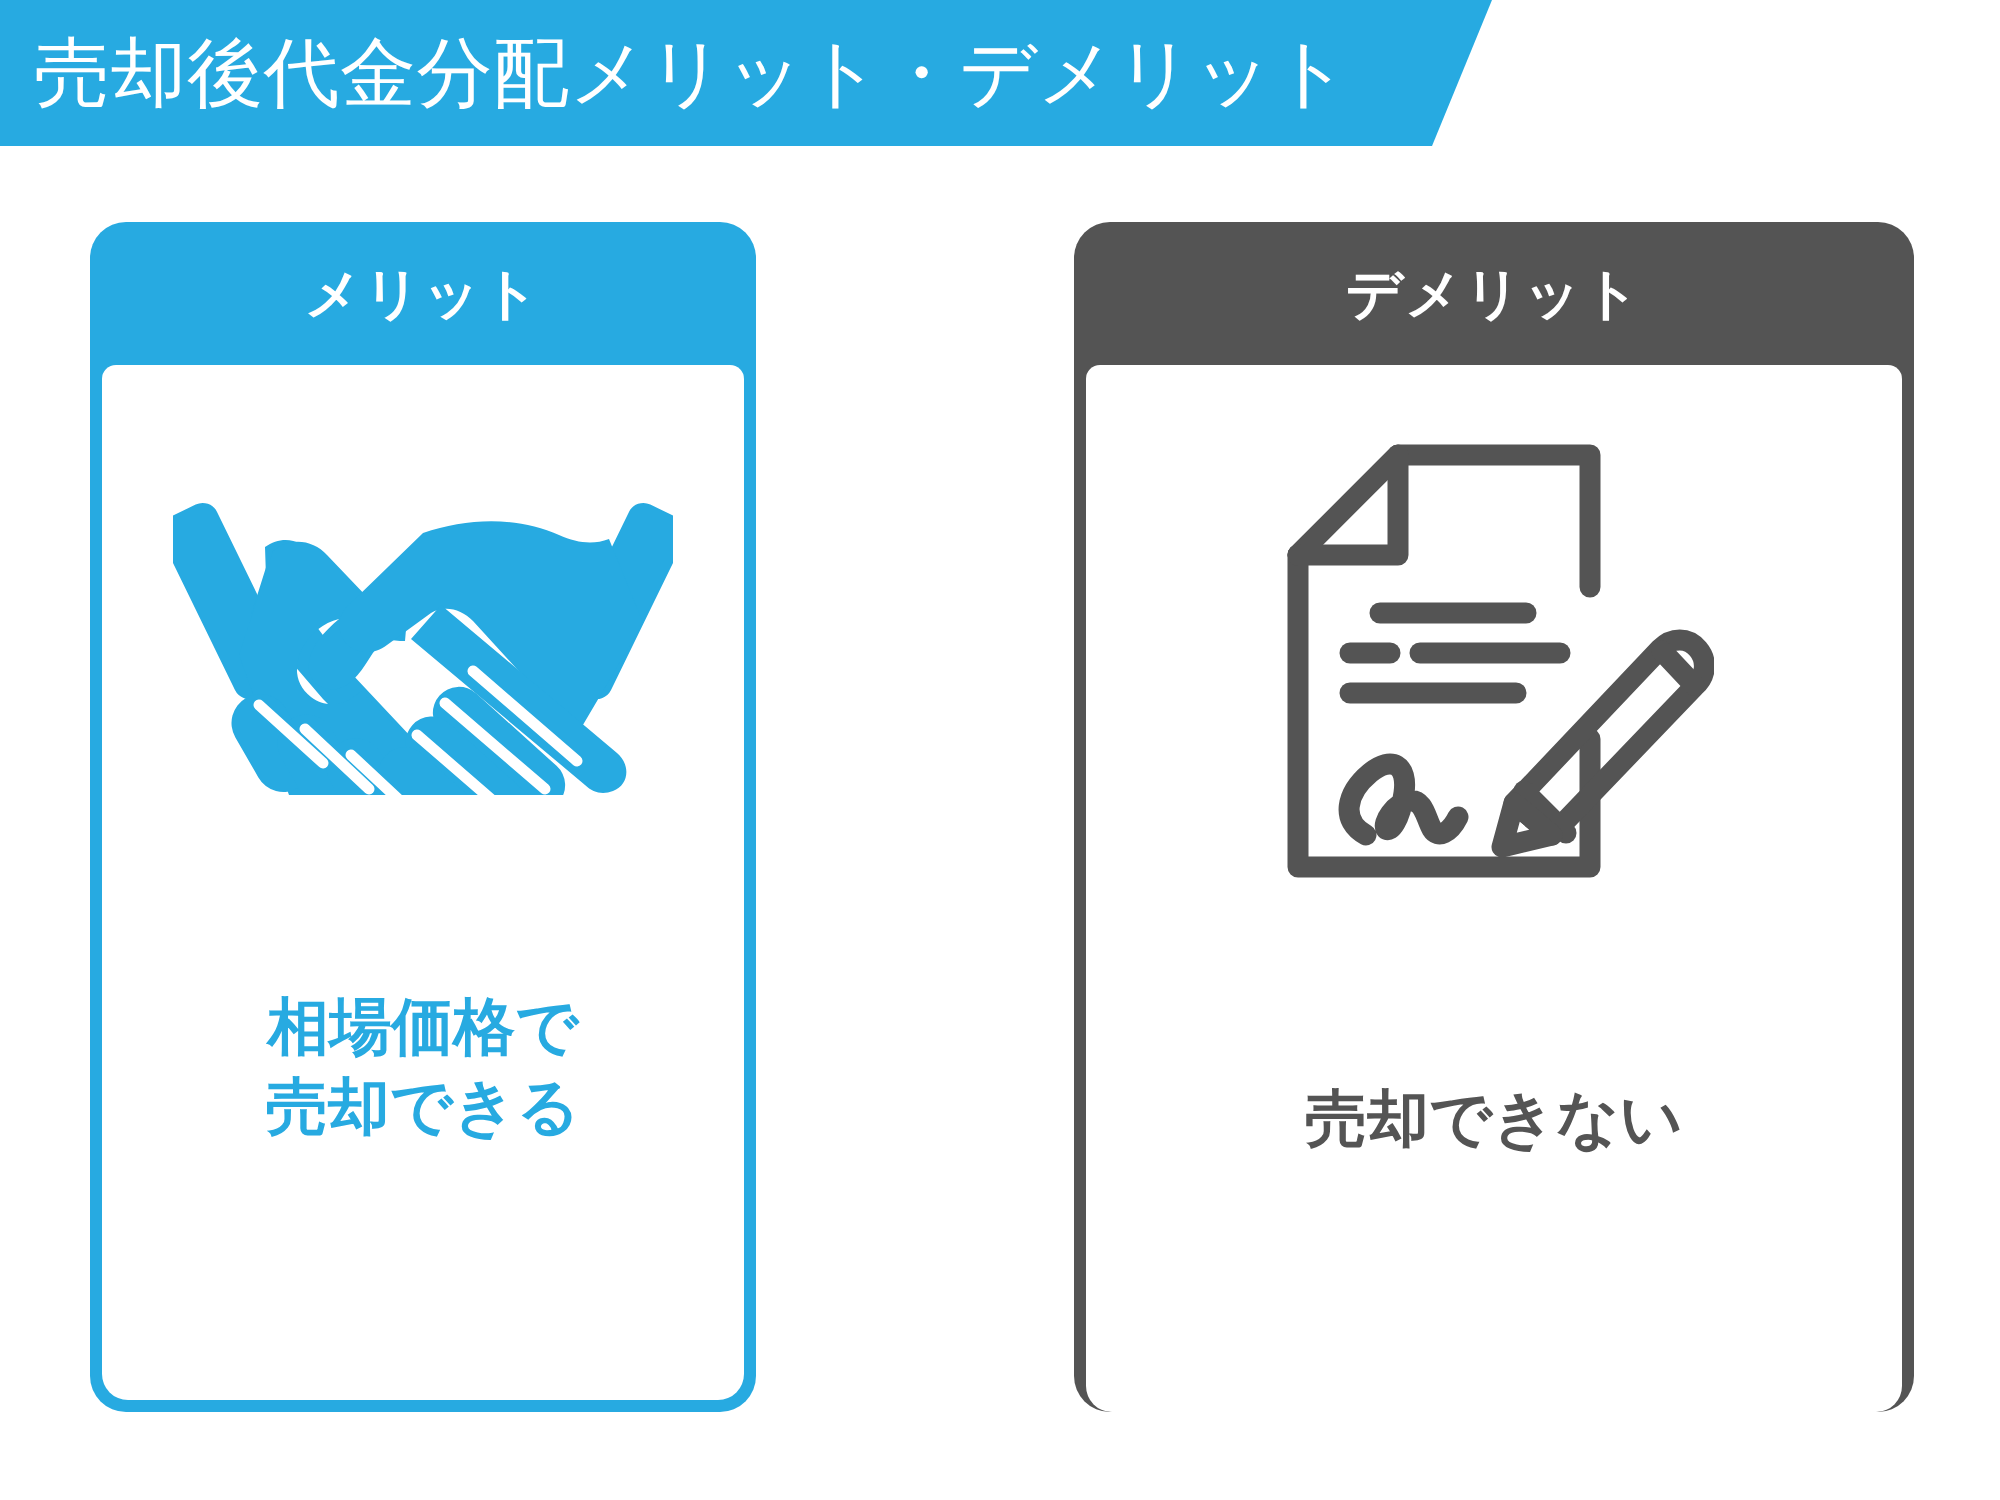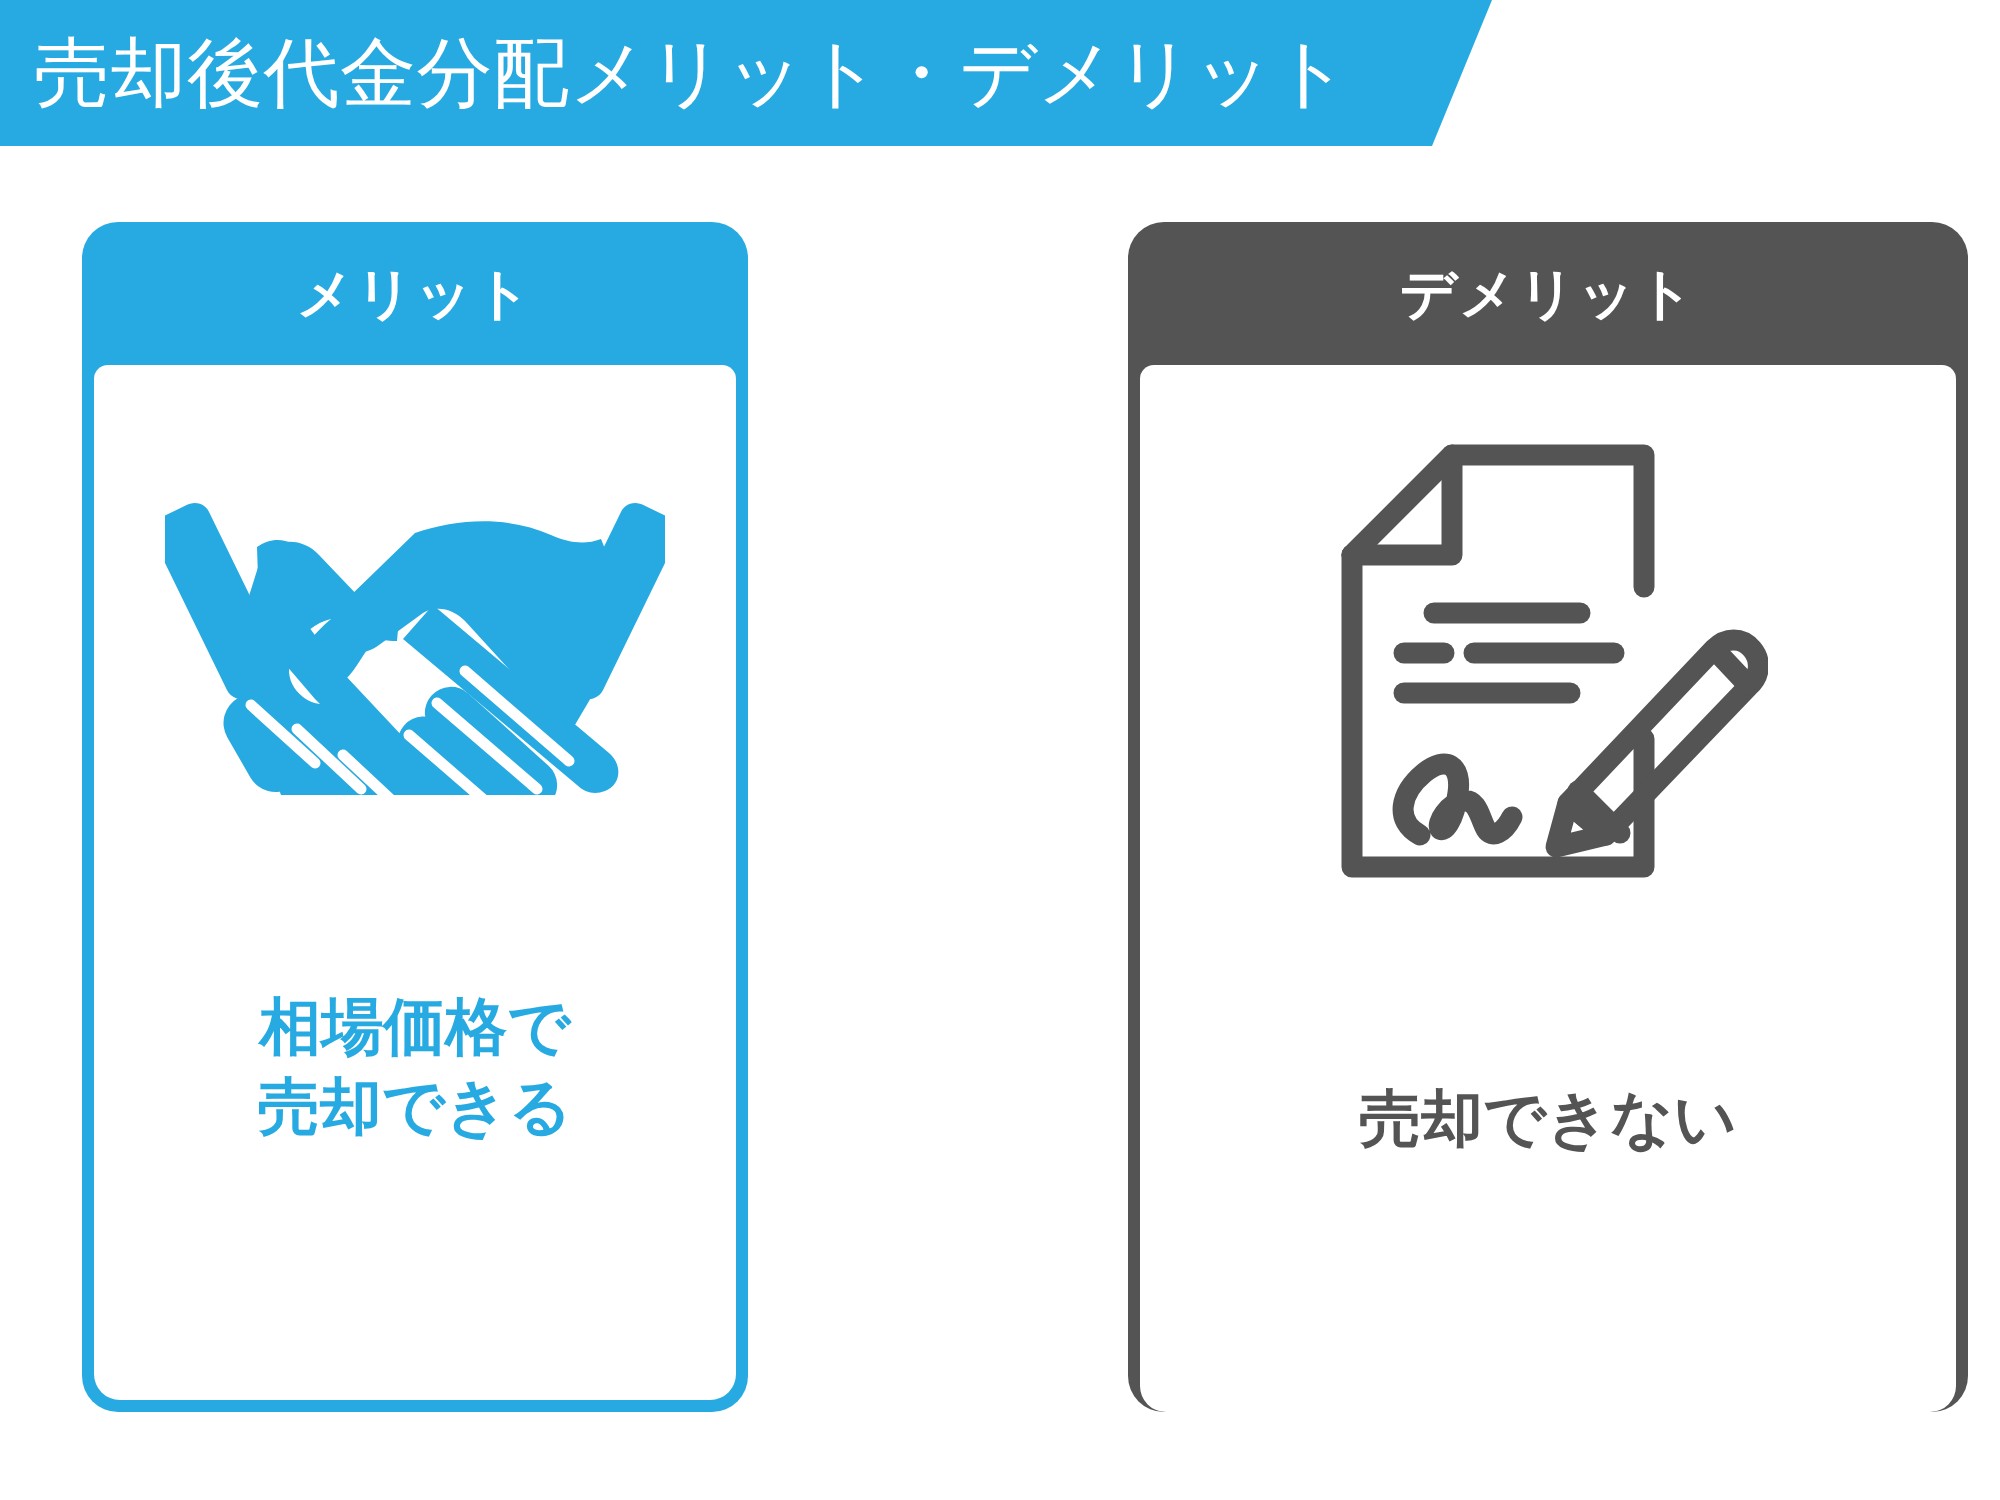--- a/index.html
+++ b/index.html
@@ -42,27 +42,27 @@
   
   .card {
     position: absolute;
     top: 222px;
     height: 1190px;
     border-radius: 36px;
     box-sizing: border-box;
     overflow: hidden;
   }
   .card--merit {
-    left: 82px;
+    left: 90px;
     width: 666px;
     background: #27aae1;
     padding: 0 12px 12px 12px;
   }
   .card--demerit {
-    left: 1128px;
+    left: 1074px;
     width: 840px;
     background: #545454;
     padding: 0 12px 0 12px;
   }
 
   .card-header {
     height: 143px;
     display: flex;
     align-items: center;
     justify-content: center;

